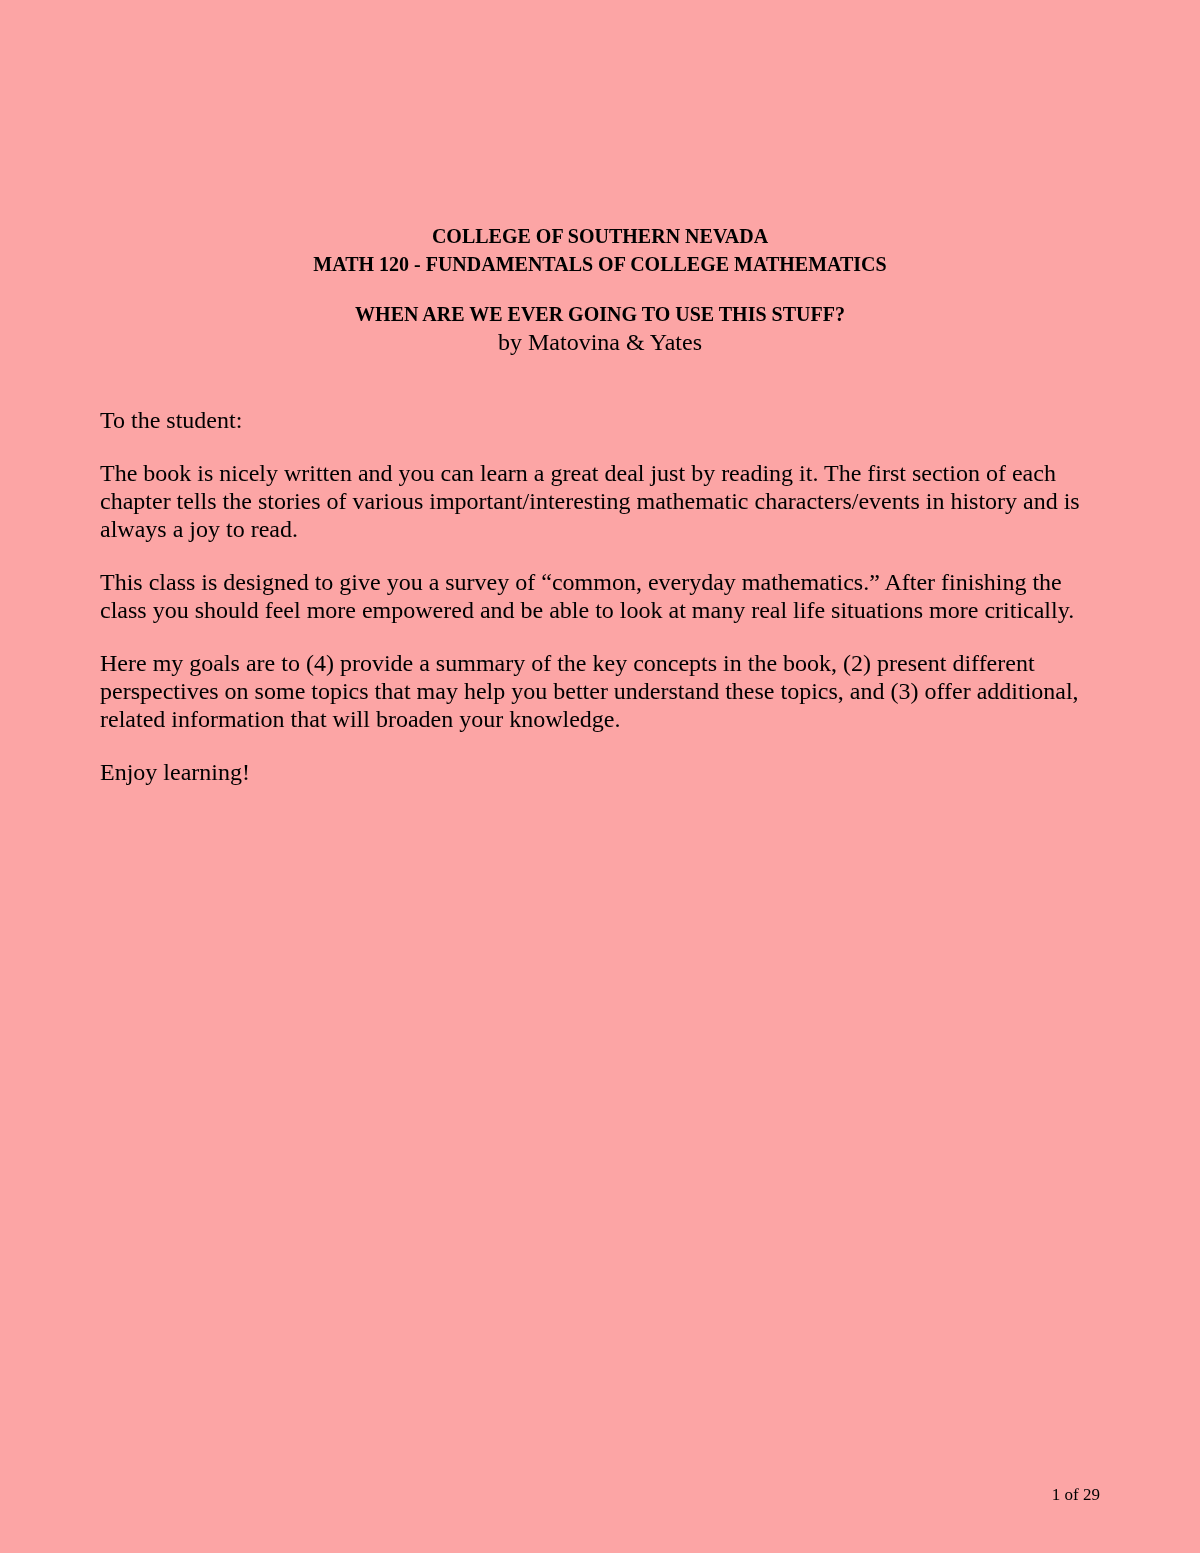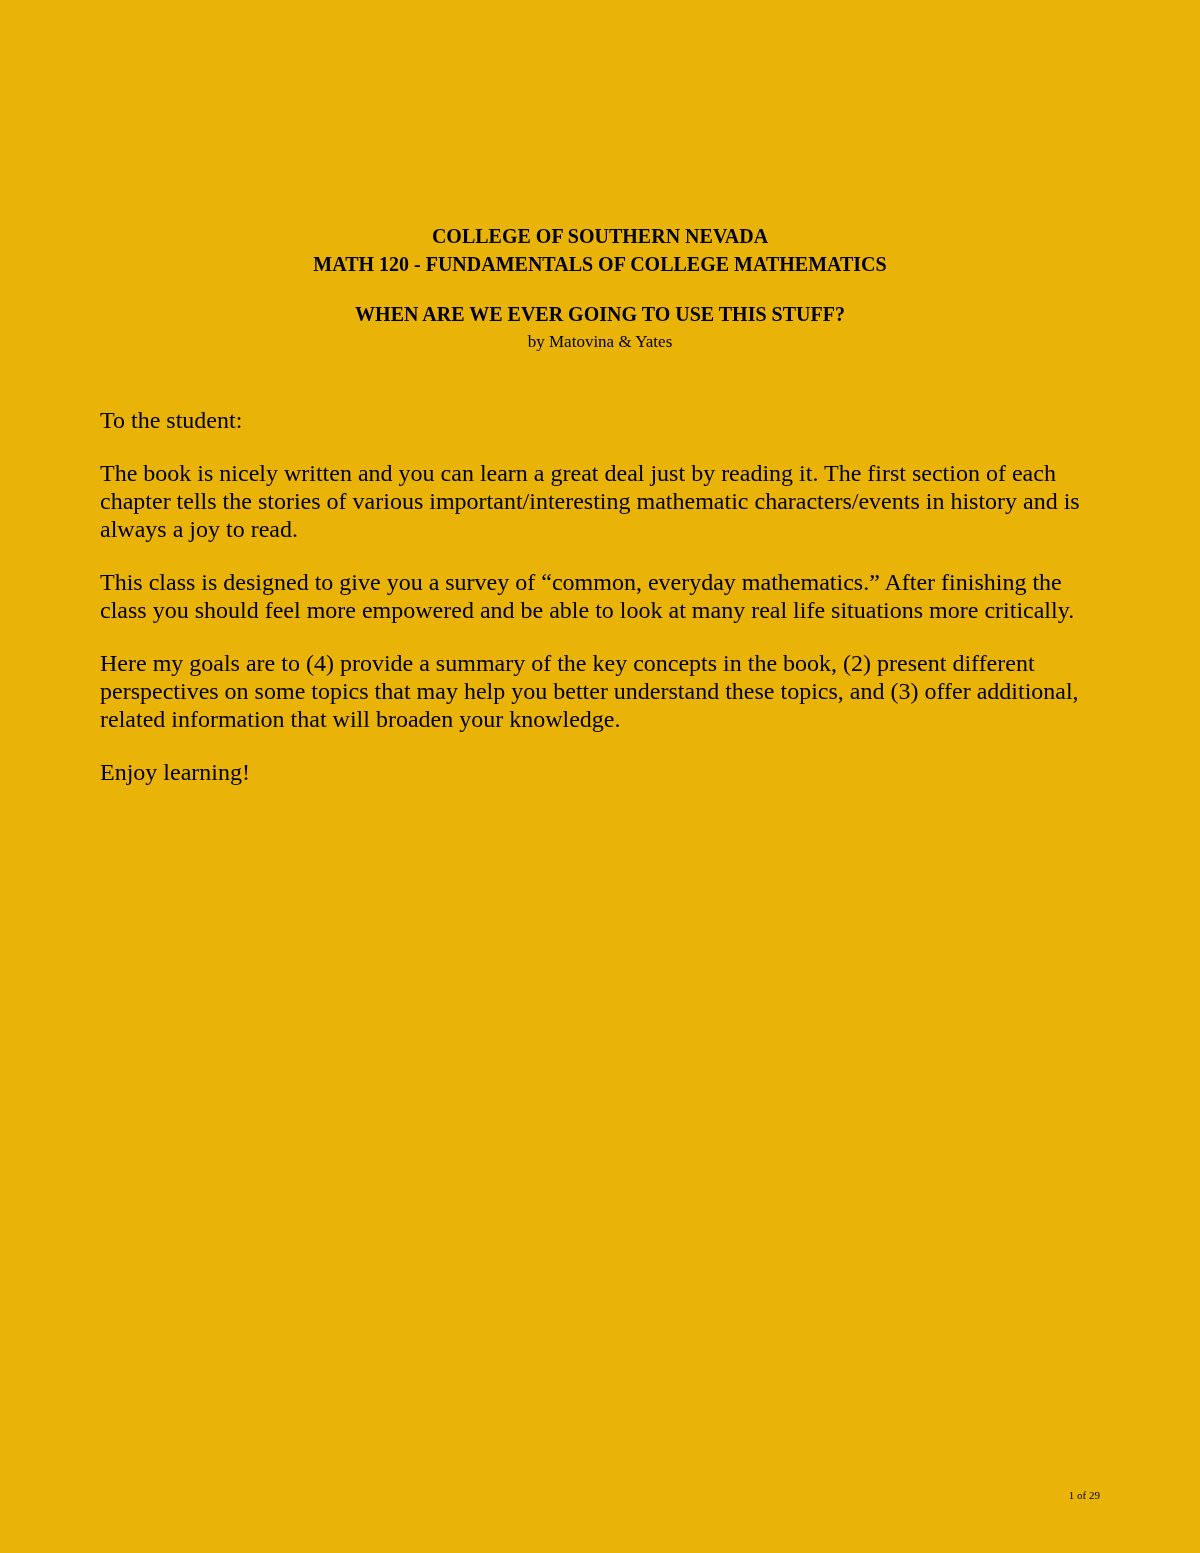--- a/index.html
+++ b/index.html
@@ -4,21 +4,21 @@
 <style>
   html, body {
     margin: 0;
     padding: 0;
     background: #ffffff;
   }
   .page {
     position: relative;
     width: 1200px;
     height: 1553px;
-    background: #eab308;
+    background: #fca5a5;
     color: #000000;
     font-family: "Liberation Serif", "DejaVu Serif", serif;
     overflow: hidden;
     box-sizing: border-box;
   }
   .content {
     position: absolute;
     left: 100px;
     right: 100px;
     top: 222px;
@@ -30,38 +30,38 @@
     line-height: 28px;
   }
   .doc-header p {
     margin: 0;
   }
   .doc-header .gap-above {
     margin-top: 22px;
   }
   .doc-header .byline {
     font-weight: normal;
-    font-size: 17px;
+    font-size: 24px;
   }
   .doc-body {
     margin-top: 50px;
     font-size: 24px;
     line-height: 28px;
   }
   .doc-body p {
     margin: 0 0 25px 0;
   }
   .doc-body p.signature {
     margin-bottom: 0;
   }
   .page-footer {
     position: absolute;
     right: 100px;
     top: 1484px;
-    font-size: 11px;
+    font-size: 17px;
     line-height: 22px;
   }
 </style>
 </head>
 <body>
 
 <div class="page">
   <div class="content">
 
     <div class="doc-header">

